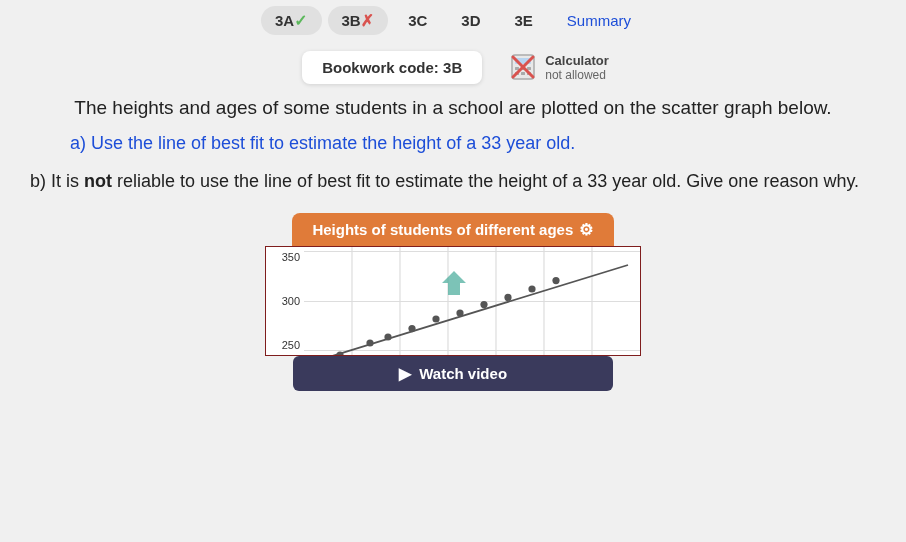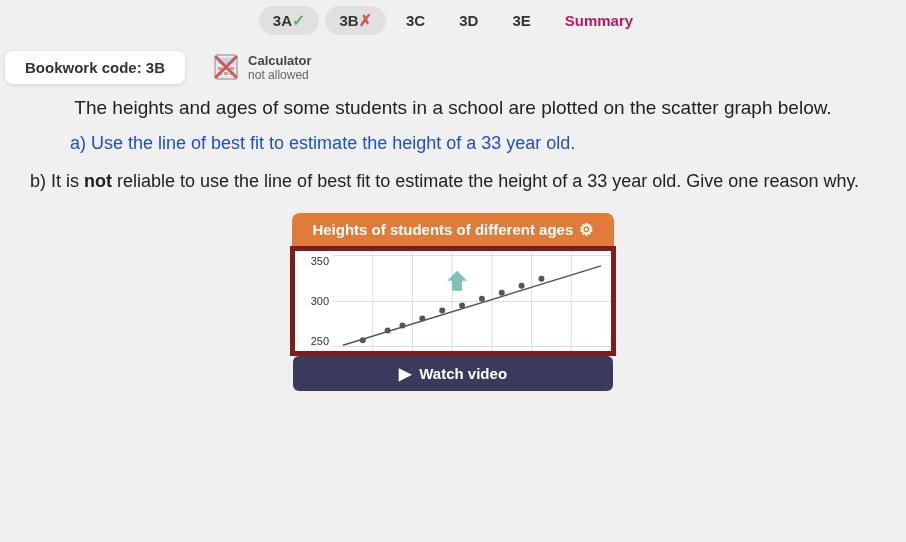--- a/index.html
+++ b/index.html
@@ -42,28 +42,29 @@
     }
     .tab-check {
       color: #5cb85c;
       font-size: 16px;
     }
     .tab-x {
       color: #d9534f;
       font-size: 16px;
     }
     .tab-summary {
-      font-weight: 700;
-      color: #be185d;
+      font-weight: 400;
+      color: #1d4ed8;
     }
 
     
     .info-row {
       display: flex;
       align-items: center;
+      justify-content: center;
       gap: 27px;
       margin: 10px 0 10px 5px;
     }
     .bookwork-badge {
       background: #fff;
       border: none;
       border-radius: 8px;
       padding: 8px 20px;
       font-size: 15px;
       font-weight: 600;
@@ -137,22 +138,22 @@
       align-items: center;
       gap: 6px;
       min-width: 320px;
       justify-content: center;
     }
     .graph-title-bar .settings-icon {
       font-size: 16px;
     }
     .graph-box {
       background: #fff;
-      border: 5px solid #7f1d1d;
-      width: 326px;
+      border: 1px solid #7f1d1d;
+      width: 376px;
       height: 110px;
       position: relative;
       overflow: hidden;
     }
     .graph-y-labels {
       position: absolute;
       left: 0;
       top: 0;
       display: flex;
       flex-direction: column;

